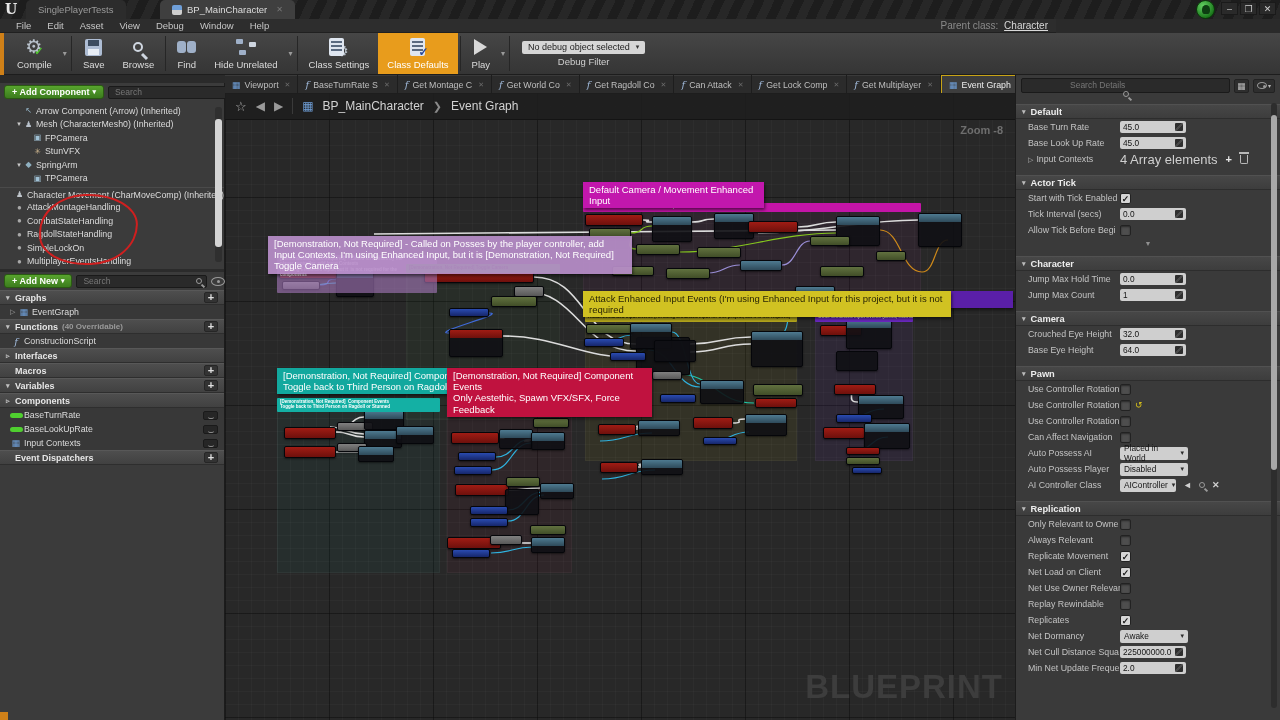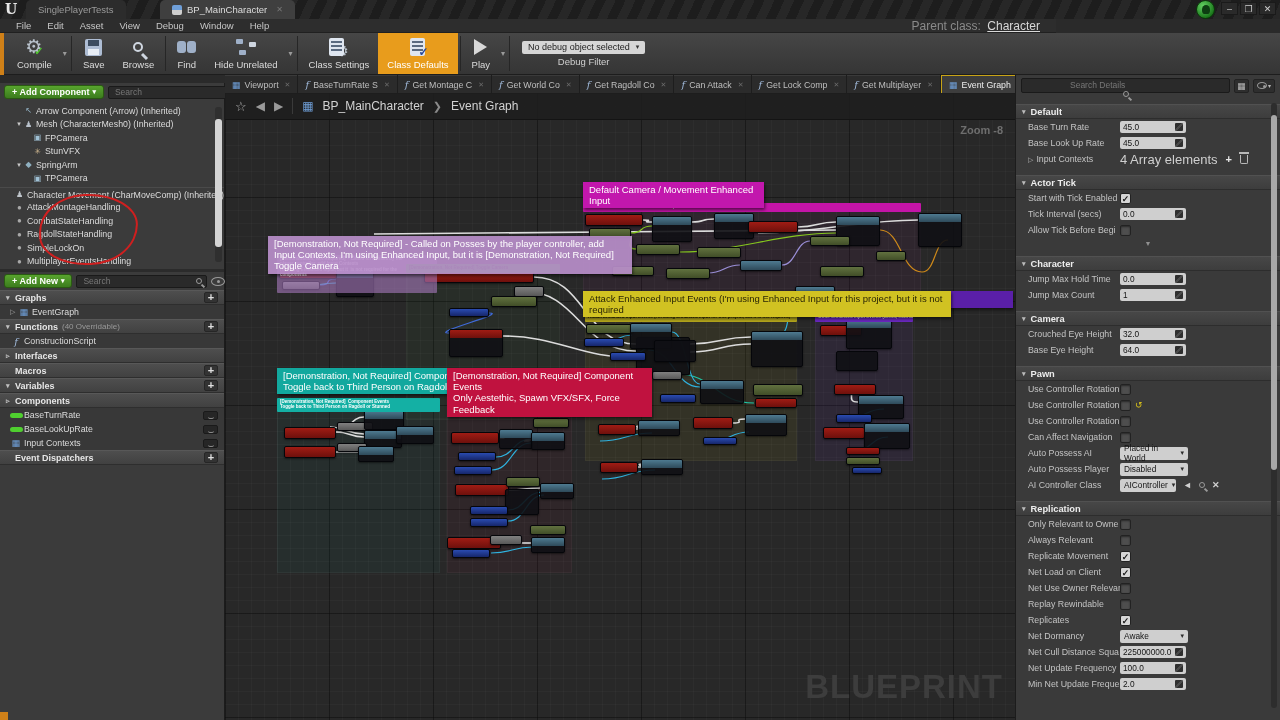--- a/index.html
+++ b/index.html
@@ -19,21 +19,21 @@
   .winbtn{position:absolute;top:2px;width:17px;height:13px;color:#d0d0d0;font-size:9px;
     text-align:center;line-height:13px;background:#2a2a2a;border:1px solid #1a1a1a;}
   .globe{position:absolute;left:1196px;top:0;width:19px;height:19px;border-radius:50%;
     background:radial-gradient(circle at 35% 30%,#63d063,#1d7a1d 70%,#0a4a0a);border:1px solid #0a3a0a;}
   .globe:after{content:"";position:absolute;left:5px;top:4px;width:8px;height:9px;background:#0d3d12;border-radius:50% 50% 40% 40%;}
 
   
   .menubar{position:absolute;left:0;top:19px;width:1056px;height:14px;background:#2d2d2d;
     border-bottom:1px solid #202020;display:flex;align-items:center;padding-left:8px;font-size:9.5px;color:#c6c6c6;}
   .menuitem{padding:0 8px;}
-  .parentclass{margin-left:auto;margin-right:16px;font-size:12px;color:#8a8a8a;}
+  .parentclass{margin-left:auto;margin-right:8px;font-size:10px;color:#8a8a8a;}
   .parentclass b{color:#d8d8d8;font-weight:normal;text-decoration:underline;margin-left:3px;}
 
   
   .toolbar{position:absolute;left:0;top:33px;width:1280px;height:42px;
     background:linear-gradient(#464646,#353535);border-bottom:1px solid #1d1d1d;
     display:flex;align-items:stretch;padding-left:8px;}
   .accent-strip{position:absolute;left:0;top:33px;width:4px;height:42px;background:#cf8018;z-index:5;}
   .tbtn{display:flex;flex-direction:column;align-items:center;justify-content:center;gap:2px;
     padding:2px 9px;font-size:9.5px;color:#dcdcdc;white-space:nowrap;}
   .tbtn.active{background:#e89c1c;color:#fff;}
@@ -88,21 +88,21 @@
   .trow.divider{border-top:1px solid #4a4a4a;margin-top:2px;padding-top:1px;}
   .red-ellipse{position:absolute;left:39px;top:93px;width:99px;height:71px;pointer-events:none;
     border:2px solid #cf1f1f;border-radius:48% 52% 50% 50%/55% 45% 58% 42%;transform:rotate(-1.5deg);}
   .tree-scroll{position:absolute;right:2px;top:6px;width:7px;height:155px;background:#2f2f2f;border-radius:3px;}
   .tree-scroll i{position:absolute;left:0;top:12px;width:7px;height:128px;background:#d4d4d4;border-radius:3px;display:block;}
 
   .myblueprint{flex:1;border-top:3px solid #2b2b2b;display:flex;flex-direction:column;}
   .mbsec{height:15px;background:linear-gradient(#4e4e4e,#414141);border-top:1px solid #585858;border-bottom:1px solid #2e2e2e;
     display:flex;align-items:center;font-size:9px;font-weight:bold;color:#e6e6e6;padding:0 6px;white-space:nowrap;}
   .mbsec .arr{font-size:7px;color:#c0c0c0;width:9px;}
-  .mbsec .suffix{font-weight:normal;color:#9a9a9a;font-size:8px;margin-left:4px;}
+  .mbsec .suffix{font-weight:bold;color:#9a9a9a;font-size:8px;margin-left:4px;}
   .mbsec .plus{margin-left:auto;color:#e0e0e0;font-weight:bold;font-size:11px;background:#333;border:1px solid #262626;
     width:14px;height:11px;line-height:9px;text-align:center;border-radius:2px;}
   .mbitem{height:14px;display:flex;align-items:center;font-size:8.8px;color:#dcdcdc;padding-left:10px;background:#383838;white-space:nowrap;}
   .mbitem .arr{font-size:7px;color:#aaa;width:8px;}
   .mbitem .ticn{width:12px;text-align:center;margin-right:2px;}
   .pill{width:13px;height:5px;border-radius:3px;background:#4fcf2f;display:inline-block;margin-right:4px;}
   .funcf{font-family:"DejaVu Serif",serif;font-style:italic;color:#9fb8d8;font-size:10px;}
   .gridicn{color:#6f9fd8;font-size:9px;}
   .mbitem .rightwidget{margin-left:auto;margin-right:6px;width:15px;height:9px;background:#262626;border:1px solid #1a1a1a;border-radius:2px;position:relative;}
   .mbitem .rightwidget:after{content:"";position:absolute;left:4px;top:3px;width:6px;height:3px;border-bottom:1.5px solid #888;border-radius:50%;}
@@ -900,27 +900,20 @@
             </span>
           </div>
           <div class="drow">
             <span class="dlabel">Net Cull Distance Squa</span>
             <span class="numbox">
               <span>225000000.0</span>
               <span class="cornr"></span>
             </span>
           </div>
           <div class="drow">
-            <span class="dlabel">Net Update Frequency</span>
-            <span class="numbox">
-              <span>100.0</span>
-              <span class="cornr"></span>
-            </span>
-          </div>
-          <div class="drow">
             <span class="dlabel">Min Net Update Freque</span>
             <span class="numbox">
               <span>2.0</span>
               <span class="cornr"></span>
             </span>
           </div>
         </div>
       </div>
     <div class="dscroll">
         <i></i>

